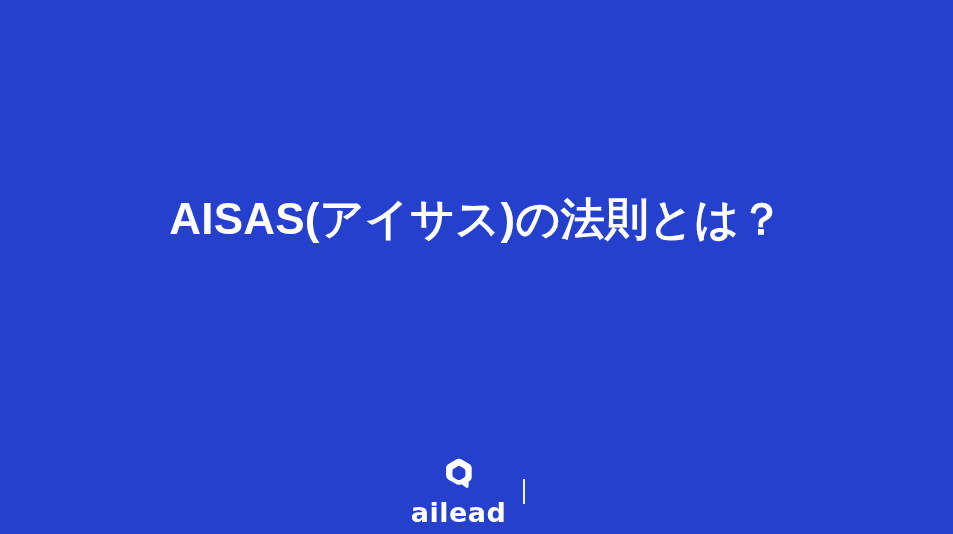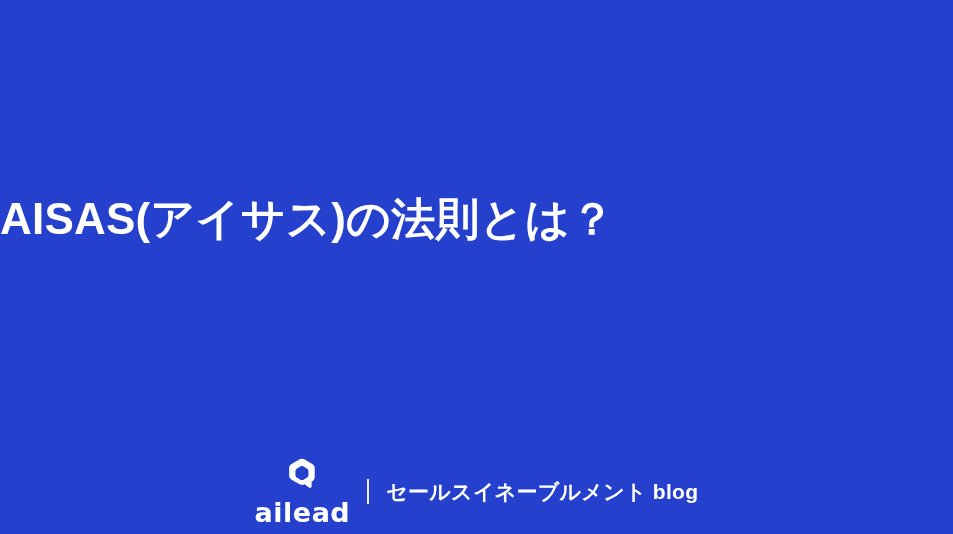--- a/index.html
+++ b/index.html
@@ -23,21 +23,21 @@
     align-items: center;
   }
 
   
   .title-block {
     position: absolute;
     left: 0;
     right: 0;
     top: 196px;
     display: flex;
-    flex-direction: row;
+    flex-direction: column;
     align-items: center;
     gap: 24px;
   }
 
   .title-line {
     color: #ffffff;
     font-size: 44px;
     line-height: 1.06;
     font-weight: 700;
     letter-spacing: 0.2px;
@@ -142,17 +142,16 @@
                  C9.05 19.18 8.45 18.13 8.45 17.0
                  L8.45 13.2
                  C8.45 12.07 9.05 11.02 10.05 10.45
                  Z" fill="#2440cc"></path>
       </svg>
       <span class="logo-word">ailead</span>
     </div>
 
     <div class="brand-divider"></div>
 
-    <div class="brand-tagline">セールスイネーブルメント blog</div>
 
   </div>
 
 </div>
 
 </body></html>

